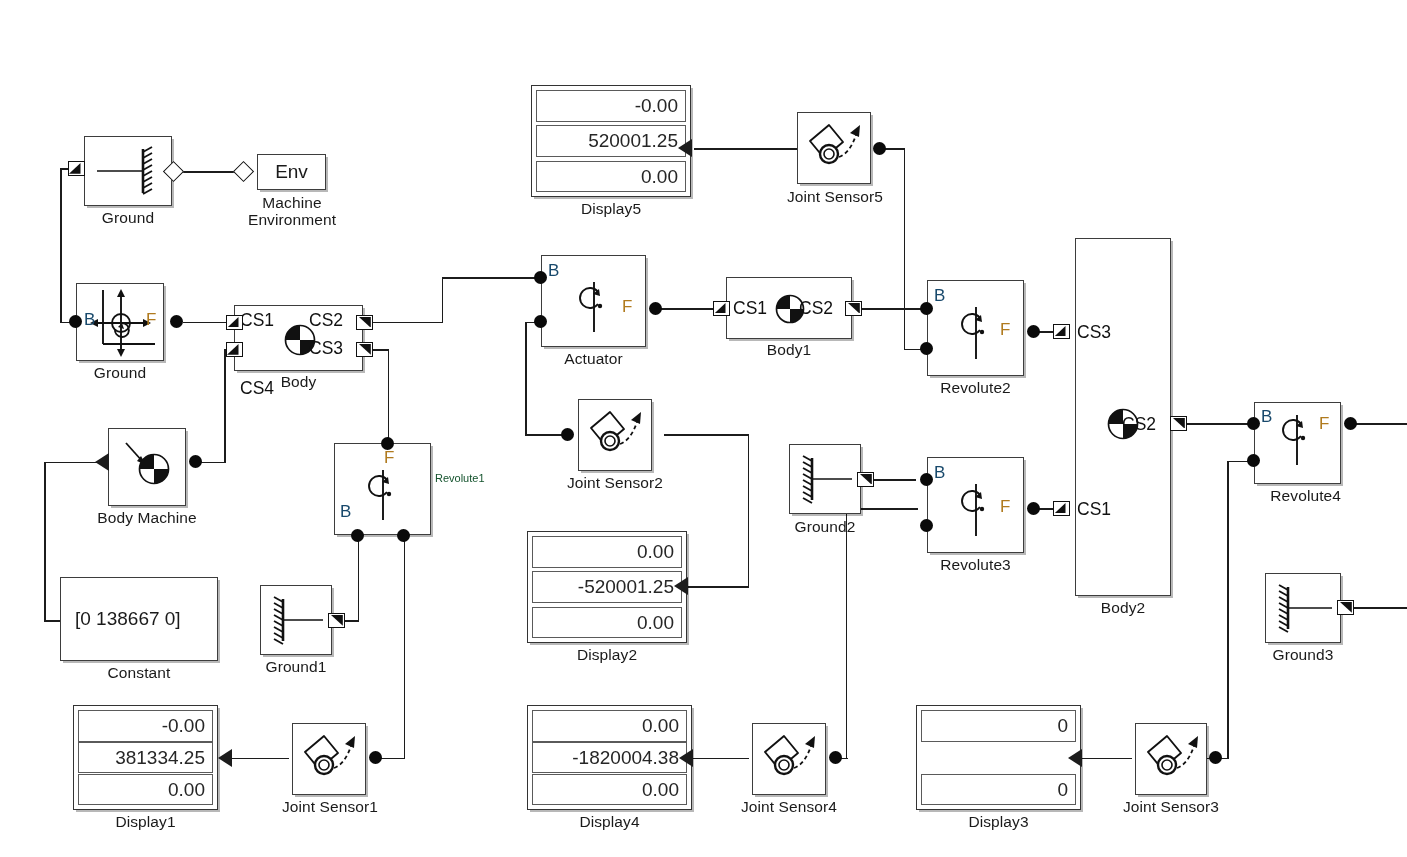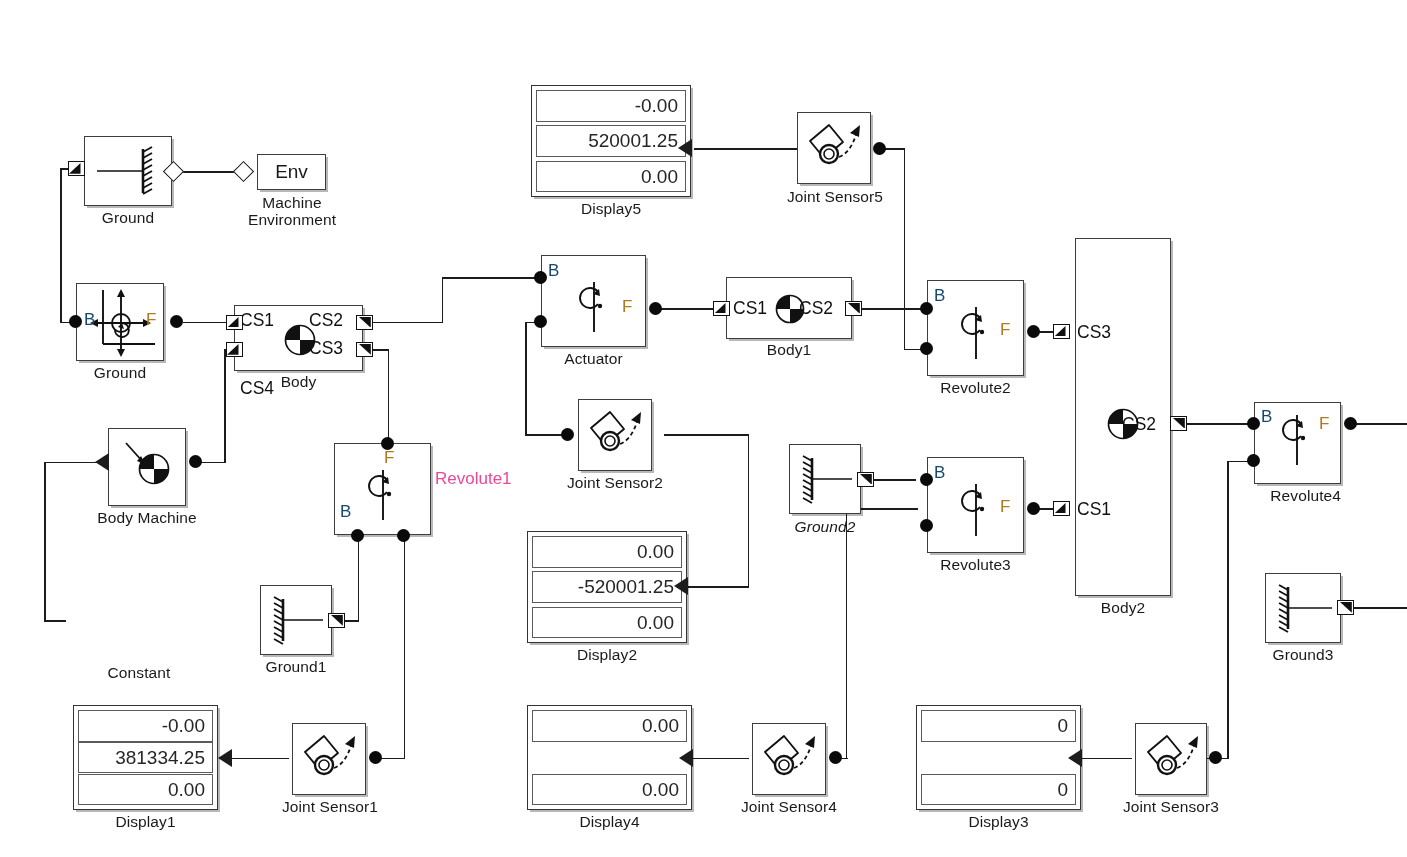--- a/index.html
+++ b/index.html
@@ -3,21 +3,21 @@
 <meta charset="utf-8">
 <style>
   html,body{margin:0;padding:0;background:#ffffff;}
   body{font-family:"Liberation Sans", sans-serif;}
   #canvas{position:relative;width:1407px;height:857px;background:#ffffff;overflow:hidden;}
 
   .blk{position:absolute;box-sizing:border-box;background:#ffffff;
        border:1.6px solid #3d3d3d;box-shadow:2.5px 2.5px 0 -0.5px rgba(0,0,0,0.28);}
   .lbl{position:absolute;font-size:15.5px;color:#1a1a1a;white-space:nowrap;text-align:center;
        line-height:17px;letter-spacing:0.1px;}
-  .lbl2{position:absolute;font-size:17px;color:#ec4899;white-space:nowrap;line-height:17px;}
+  .lbl2{position:absolute;font-size:11px;color:#14532d;white-space:nowrap;line-height:17px;}
 
   
   .pl{position:absolute;font-size:17px;color:#17486b;font-weight:400;}
   .pl.f{color:#b07a1e;}
 
   
   .dot{position:absolute;width:13px;height:13px;border-radius:50%;background:#0a0a0a;}
 
   
   .w{position:absolute;background:#1c1c1c;}
@@ -215,20 +215,23 @@
       <polygon points="37,36 28,32 32,27" fill="#111"></polygon>
       <circle cx="45" cy="40" r="14.5" fill="#fff" stroke="#111" stroke-width="1.7"></circle>
       <path d="M45,40 L45,25.5 A14.5,14.5 0 0,0 30.5,40 Z" fill="#111"></path>
       <path d="M45,40 L59.5,40 A14.5,14.5 0 0,1 45,54.5 Z" fill="#111"></path>
     </svg>
   </div>
   <div class="arrowh" style="left:95px;top:452.5px;"></div>
   <div class="dot" style="left:189px;top:455px;"></div>
   <div class="lbl" style="left:78px;top:509px;width:138px;">Body Machine</div>
 
+  <div class="blk" style="left:60px;top:577px;width:158px;height:84px;">
+    <div class="ctext" style="left:14px;top:30px;">[0 138667 0]</div>
+  </div>
   <div class="lbl" style="left:60px;top:664px;width:158px;">Constant</div>
 
   <div class="blk" style="left:260px;top:585px;width:72px;height:70px;">
     <svg class="icon" width="72" height="70" style="left:0;top:0;">
       <line x1="22" y1="34" x2="62" y2="34" stroke="#111" stroke-width="1.7"></line>
       <line x1="22" y1="13" x2="22" y2="55" stroke="#111" stroke-width="2.6"></line>
       <g stroke="#111" stroke-width="1.8">
         <line x1="22" y1="16" x2="13" y2="11"></line>
           <line x1="22" y1="22" x2="13" y2="17"></line>
         <line x1="22" y1="28" x2="13" y2="23"></line>
@@ -414,21 +417,21 @@
         <line x1="22" y1="52" x2="13" y2="47"></line>
           <line x1="22" y1="58" x2="13" y2="53"></line>
       </g>
     </svg>
   </div>
   <div class="cport" style="left:857px;top:471.5px;">
     <svg width="13.8" height="11.8">
         <polygon points="2,1 13.8,1 13.8,11.8" fill="#111"></polygon>
       </svg>
   </div>
-  <div class="lbl" style="left:781px;top:518px;width:88px;font-style:italic;">Ground2</div>
+  <div class="lbl" style="left:781px;top:518px;width:88px;">Ground2</div>
 
   <div class="blk" style="left:927px;top:457px;width:97px;height:96px;">
     <svg class="icon" width="97" height="96" style="left:0;top:0;">
       <line x1="48" y1="26" x2="48" y2="78" stroke="#111" stroke-width="1.9"></line>
       <path d="M 52 37 a 10 10 0 1 0 0 12" fill="none" stroke="#111" stroke-width="1.9"></path>
       <polygon points="53,34 47,39 54,41" fill="#111"></polygon>
       <circle cx="54" cy="51" r="2.2" fill="#111"></circle>
     </svg>
   </div>
   <div class="pl" style="left:934px;top:463px;">B</div>
@@ -502,18 +505,19 @@
       <circle cx="31" cy="41" r="5" fill="#fff" stroke="#111" stroke-width="1.6"></circle>
       <path d="M 41 44 Q 52 40 58 22" fill="none" stroke="#111" stroke-width="1.8" stroke-dasharray="4,3"></path>
       <polygon points="62,12 52,20 61,24" fill="#111"></polygon>
     </svg>
   </div>
   <div class="dot" style="left:829px;top:751px;"></div>
   <div class="lbl" style="left:731px;top:798px;width:116px;">Joint Sensor4</div>
 
   <div class="disp" style="left:527px;top:705px;width:165px;height:105px;">
     <div class="row">0.00</div>
+    <div class="row">-1820004.38</div>
     <div class="row">0.00</div>
   </div>
   <div class="arrowh" style="left:679px;top:748.5px;"></div>
   <div class="lbl" style="left:527px;top:813px;width:165px;">Display4</div>
 
 </div>
 
 </body></html>

